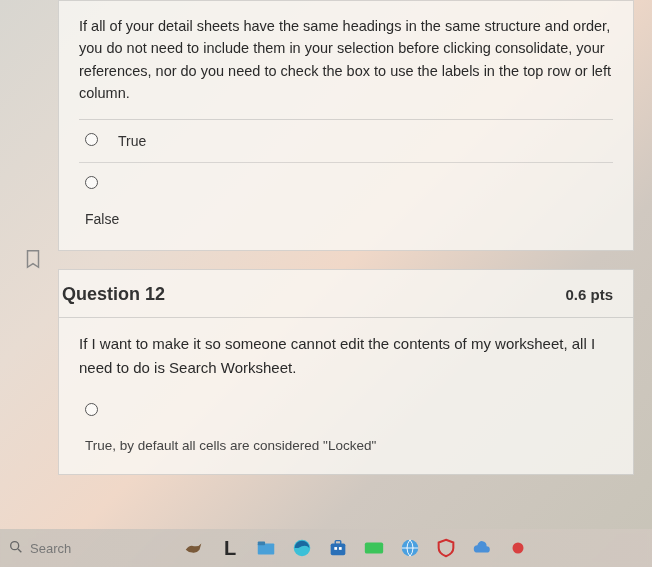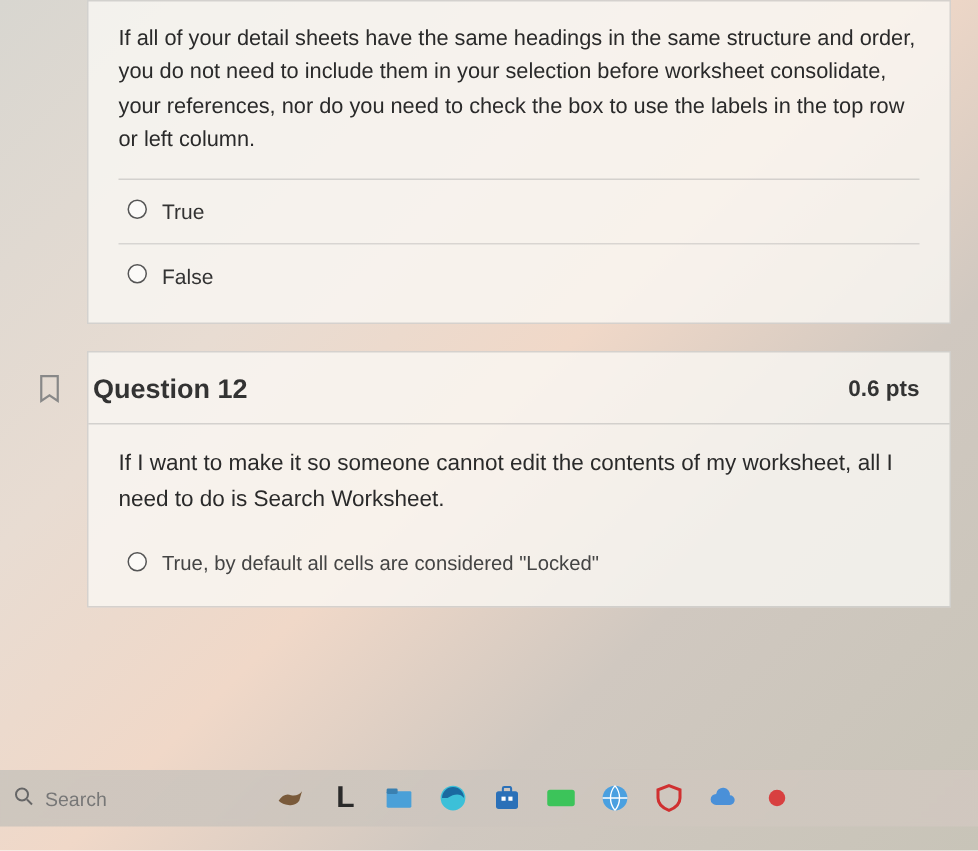--- a/index.html
+++ b/index.html
@@ -30,26 +30,26 @@
     color: #2a2a2a;
     font-weight: 500;
     margin-bottom: 14px;
   }
   .options {
     border-top: 1px solid rgba(160,160,160,0.4);
   }
   .option-row {
     display: flex;
     align-items: flex-start;
-    gap: 10px;
+    gap: 20px;
     padding: 11px 6px;
     border-bottom: 1px solid rgba(160,160,160,0.35);
     cursor: pointer;
   }
-  .option-row:last-child { border-bottom: none; }
+  .option-row:last-child { border-bottom: none; flex-direction: column; }
   .radio {
     flex: 0 0 auto;
     width: 13px;
     height: 13px;
     border: 1.5px solid #555;
     border-radius: 50%;
     background: rgba(255,255,255,0.6);
     margin-top: 2px;
   }
   .option-label {
@@ -80,21 +80,21 @@
     left: 22px;
     top: 248px;
     width: 22px;
     height: 22px;
   }
   .flag-icon svg { width: 100%; height: 100%; }
 
   
   .taskbar {
     position: absolute;
-    bottom: 16px;
+    bottom: 0;
     left: 0;
     right: 0;
     height: 38px;
     background: linear-gradient(90deg, rgba(200,195,188,0.85), rgba(210,200,192,0.85));
     display: flex;
     padding: 0 8px;
     gap: 6px;
     backdrop-filter: blur(2px);
   }
   .search-area {
@@ -120,21 +120,21 @@
   .q12-options .option-label { font-size: 13.5px; color: #444; }
   .q12 .question-text { font-size: 15px; }
 </style>
 </head>
 <body>
 
 <div class="quiz-container">
 
   <div class="question-card">
     <div class="question-body">
-      <p class="question-text">If all of your detail sheets have the same headings in the same structure and order, you do not need to include them in your selection before worksheet consolidate, your references, nor do you need to check the box to use the labels in the top row or left column.</p>
+      <p class="question-text">If all of your detail sheets have the same headings in the same structure and order, you do not need to include them in your selection before clicking consolidate, your references, nor do you need to check the box to use the labels in the top row or left column.</p>
       <div class="options">
         <div class="option-row">
           <span class="radio"></span>
           <span class="option-label">True</span>
         </div>
         <div class="option-row">
           <span class="radio"></span>
           <span class="option-label">False</span>
         </div>
       </div>

